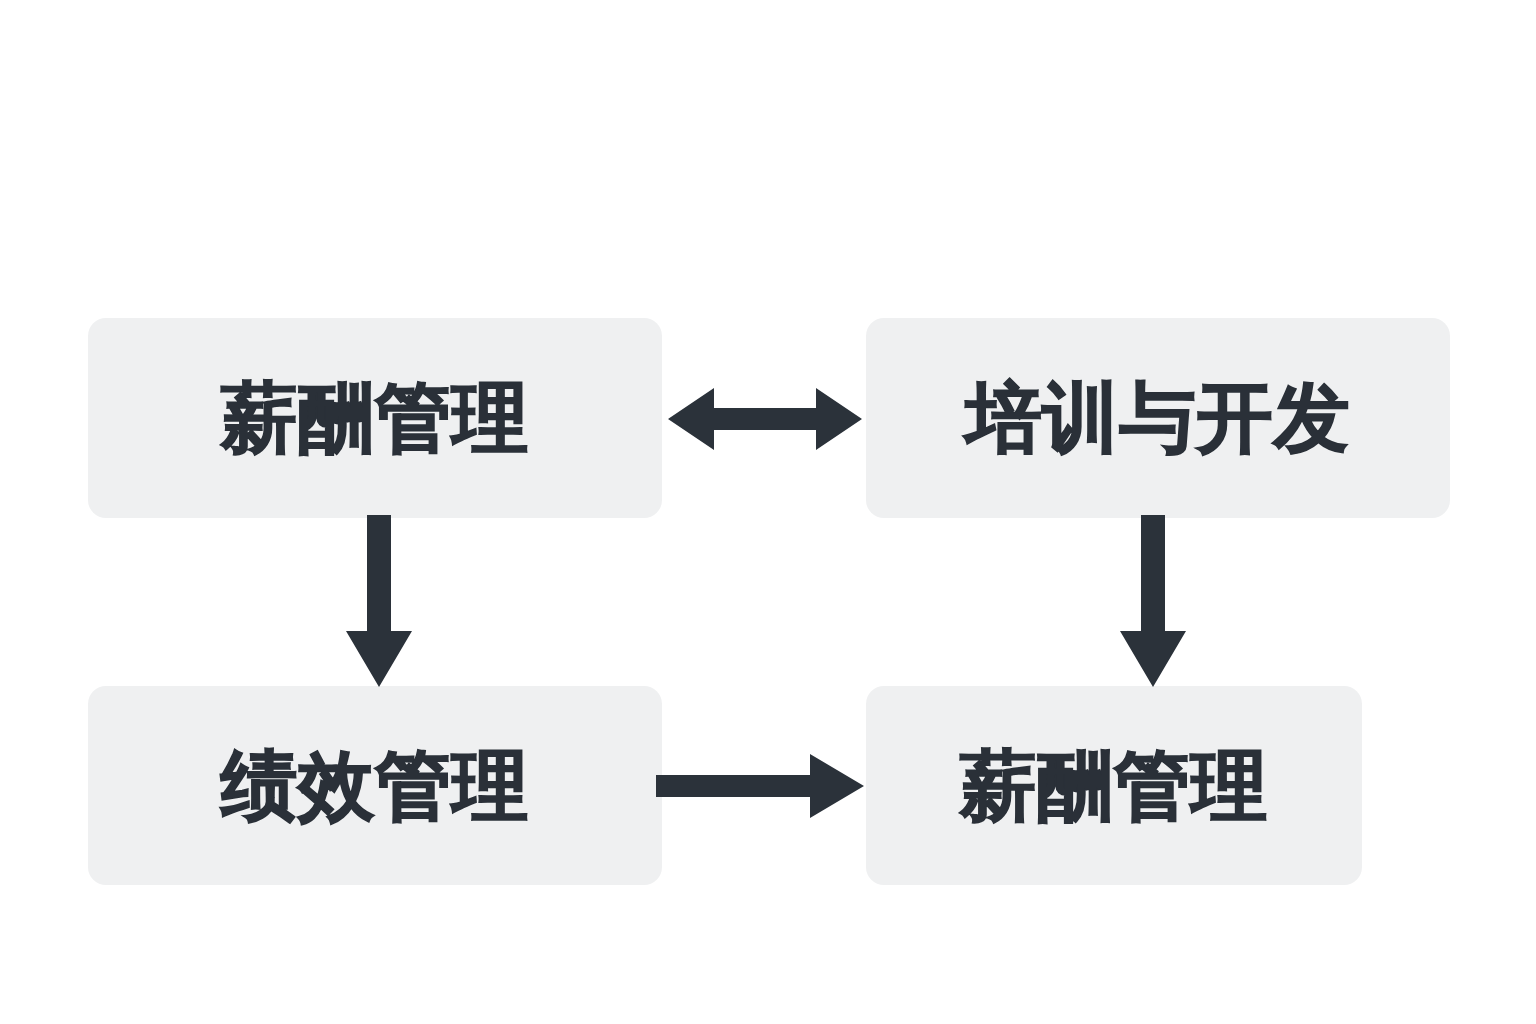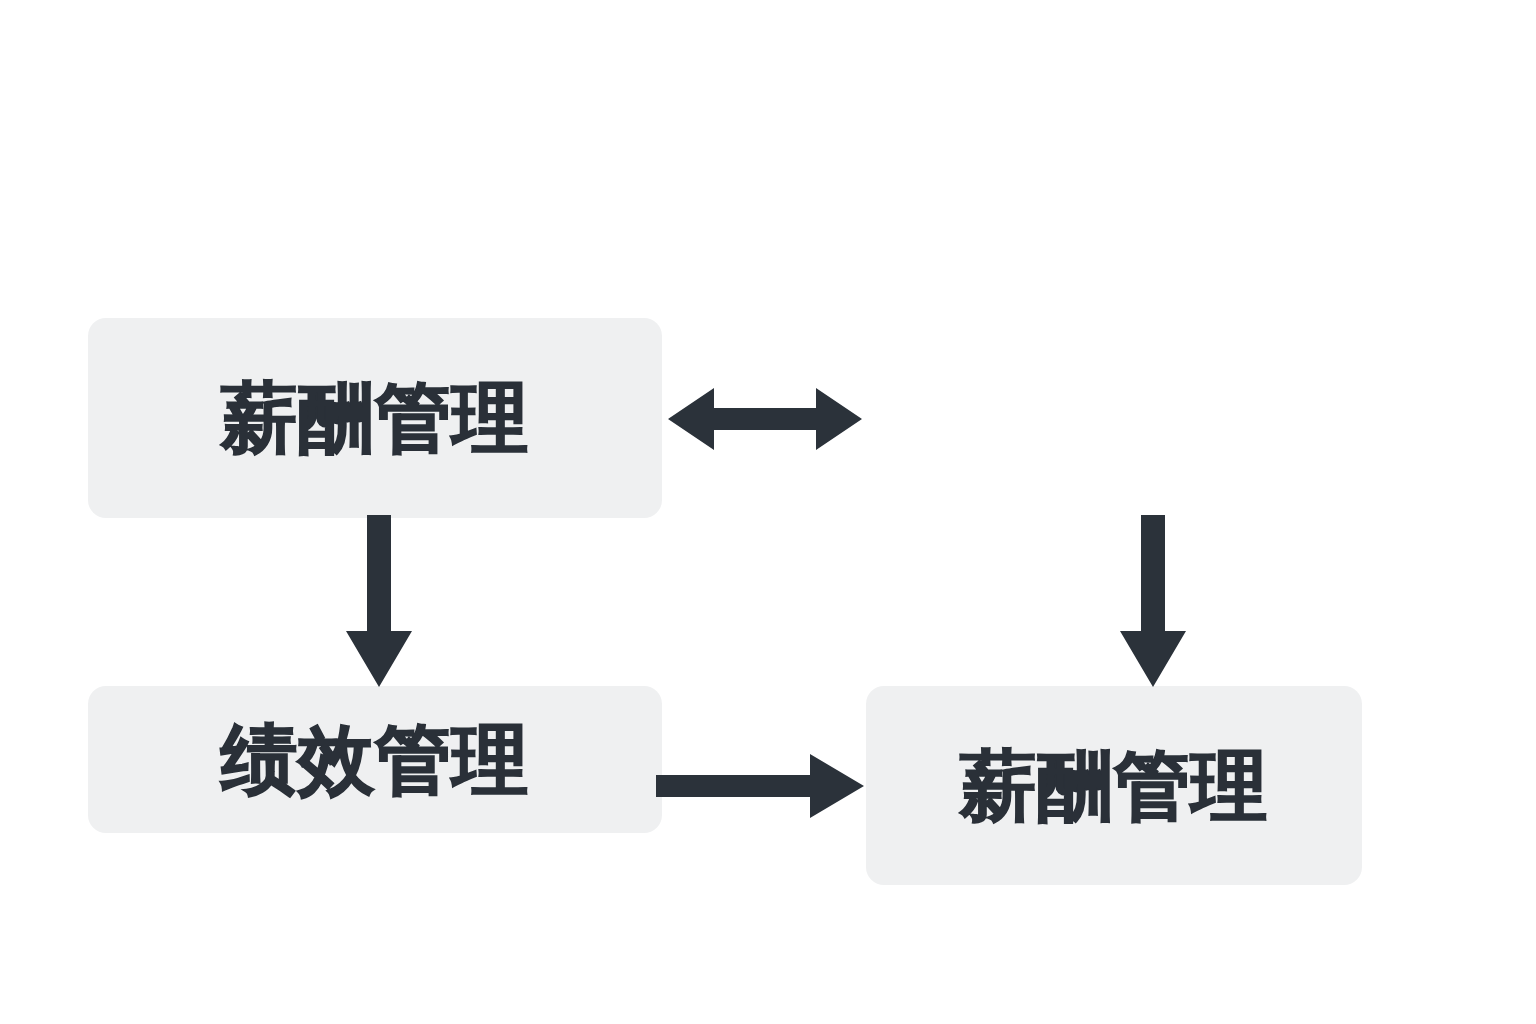--- a/index.html
+++ b/index.html
@@ -52,21 +52,21 @@
     color: #2a3038;
     letter-spacing: 1px;
     line-height: 1;
     white-space: nowrap;
     -webkit-text-stroke: 1.6px #2a3038;
     paint-order: stroke fill;
   }
 
   #node-recruitment { left: 88px;  top: 318px; width: 574px; height: 200px; }
   #node-training    { left: 866px; top: 318px; width: 584px; height: 200px; }
-  #node-performance { left: 88px;  top: 686px; width: 574px; height: 147px; }
+  #node-performance { left: 88px;  top: 686px; width: 574px; height: 199px; }
   #node-compensation{ left: 866px; top: 686px; width: 496px; height: 199px; }
 
   
   .arrow {
     position: absolute;
   }
   .arrow svg { display: block; }
 
   #arrow-recruitment-training      { left: 662px; top: 378px;  width: 206px; height: 82px; }
   #arrow-recruitment-performance   { left: 338px; top: 513px;  width: 82px;  height: 178px; }
@@ -76,20 +76,23 @@
 </head>
 <body>
 
 <div id="canvas">
 
 
   <div class="node" id="node-recruitment">
     <span class="node-label">薪酬管理</span>
   </div>
 
+  <div class="node" id="node-training">
+    <span class="node-label">培训与开发</span>
+  </div>
 
   <div class="node" id="node-performance">
     <span class="node-label">绩效管理</span>
   </div>
 
   <div class="node" id="node-compensation">
     <span class="node-label">薪酬管理</span>
   </div>
 
   <div class="arrow" id="arrow-recruitment-training">

